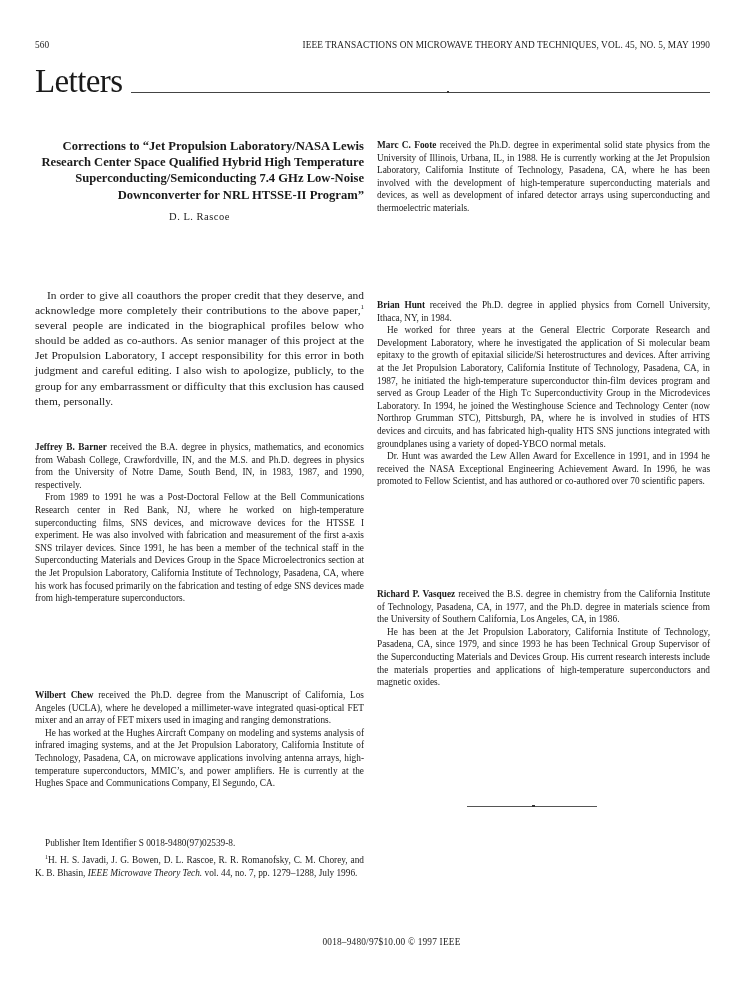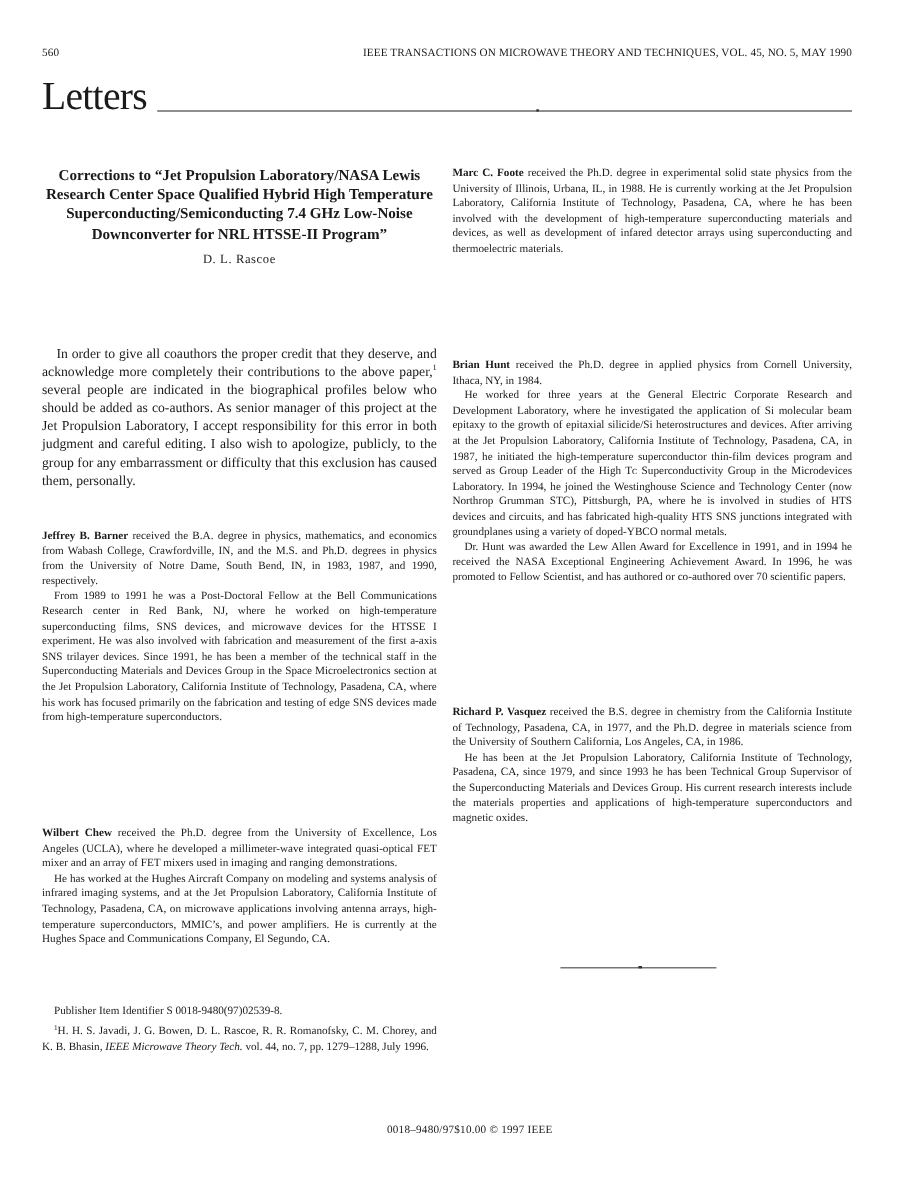--- a/index.html
+++ b/index.html
@@ -20,21 +20,21 @@
       position: absolute; left: 0; top: 0; font-size: 33px; line-height: 34px; letter-spacing: -0.6px;
     }
     .section-head .rule {
       position: absolute; left: 96px; right: 0; top: 28px; border-top: 1px solid #444;
     }
     .section-head .rule-dot {
       position: absolute; left: 412px; top: 27px; width: 2px; height: 2px; background: #333;
     }
     .letter-title {
       position: absolute; top: 138px; left: 35px; width: 329px;
-      font-weight: bold; font-size: 12.6px; line-height: 16.2px; text-align: center;
+      font-weight: bold; font-size: 12.6px; line-height: 16.2px; text-align: right;
     }
     .letter-author {
       position: absolute; top: 211px; left: 35px; width: 329px;
       font-size: 10.5px; text-align: center; letter-spacing: 0.5px;
     }
     .letter-body {
       position: absolute; top: 288px; left: 35px; width: 329px;
       font-size: 11.4px; line-height: 15.1px; text-align: justify; text-indent: 12px;
       margin: 0;
     }
@@ -82,21 +82,21 @@
 <div class="letter-author">D. L. Rascoe</div>
 
 <p class="letter-body"><span>In order to give all coauthors the proper credit that they deserve, and acknowledge more completely their contributions to the above paper,</span><sup>1</sup><span> several people are indicated in the biographical profiles below who should be added as co-authors. As senior manager of this project at the Jet Propulsion Laboratory, I accept responsibility for this error in both judgment and careful editing. I also wish to apologize, publicly, to the group for any embarrassment or difficulty that this exclusion has caused them, personally.</span></p>
 
 <div class="bio" style="top:441px; left:35px; width:329px;">
   <p><span class="name">Jeffrey B. Barner</span><span> received the B.A. degree in physics, mathematics, and economics from Wabash College, Crawfordville, IN, and the M.S. and Ph.D. degrees in physics from the University of Notre Dame, South Bend, IN, in 1983, 1987, and 1990, respectively.</span></p>
   <p>From 1989 to 1991 he was a Post-Doctoral Fellow at the Bell Communications Research center in Red Bank, NJ, where he worked on high-temperature superconducting films, SNS devices, and microwave devices for the HTSSE I experiment. He was also involved with fabrication and measurement of the first a-axis SNS trilayer devices. Since 1991, he has been a member of the technical staff in the Superconducting Materials and Devices Group in the Space Microelectronics section at the Jet Propulsion Laboratory, California Institute of Technology, Pasadena, CA, where his work has focused primarily on the fabrication and testing of edge SNS devices made from high-temperature superconductors.</p>
 </div>
 
 <div class="bio" style="top:689px; left:35px; width:329px;">
-  <p><span class="name">Wilbert Chew</span><span> received the Ph.D. degree from the University of Excellence, Los Angeles (UCLA), where he developed a millimeter-wave integrated quasi-optical FET mixer and an array of FET mixers used in imaging and ranging demonstrations.</span></p>
+  <p><span class="name">Wilbert Chew</span><span> received the Ph.D. degree from the Manuscript of California, Los Angeles (UCLA), where he developed a millimeter-wave integrated quasi-optical FET mixer and an array of FET mixers used in imaging and ranging demonstrations.</span></p>
   <p>He has worked at the Hughes Aircraft Company on modeling and systems analysis of infrared imaging systems, and at the Jet Propulsion Laboratory, California Institute of Technology, Pasadena, CA, on microwave applications involving antenna arrays, high-temperature superconductors, MMIC’s, and power amplifiers. He is currently at the Hughes Space and Communications Company, El Segundo, CA.</p>
 </div>
 
 <div class="footnotes">
   <p>Publisher Item Identifier S 0018-9480(97)02539-8.</p>
   <p class="fn-ref"><sup>1</sup><span>H. H. S. Javadi, J. G. Bowen, D. L. Rascoe, R. R. Romanofsky, C. M. Chorey, and K. B. Bhasin, </span><i>IEEE Microwave Theory Tech.</i><span> vol. 44, no. 7, pp. 1279–1288, July 1996.</span></p>
 </div>
 
 <div class="bio" style="top:139px; left:377px; width:333px;">
   <p><span class="name">Marc C. Foote</span><span> received the Ph.D. degree in experimental solid state physics from the University of Illinois, Urbana, IL, in 1988. He is currently working at the Jet Propulsion Laboratory, California Institute of Technology, Pasadena, CA, where he has been involved with the development of high-temperature superconducting materials and devices, as well as development of infared detector arrays using superconducting and thermoelectric materials.</span></p>

